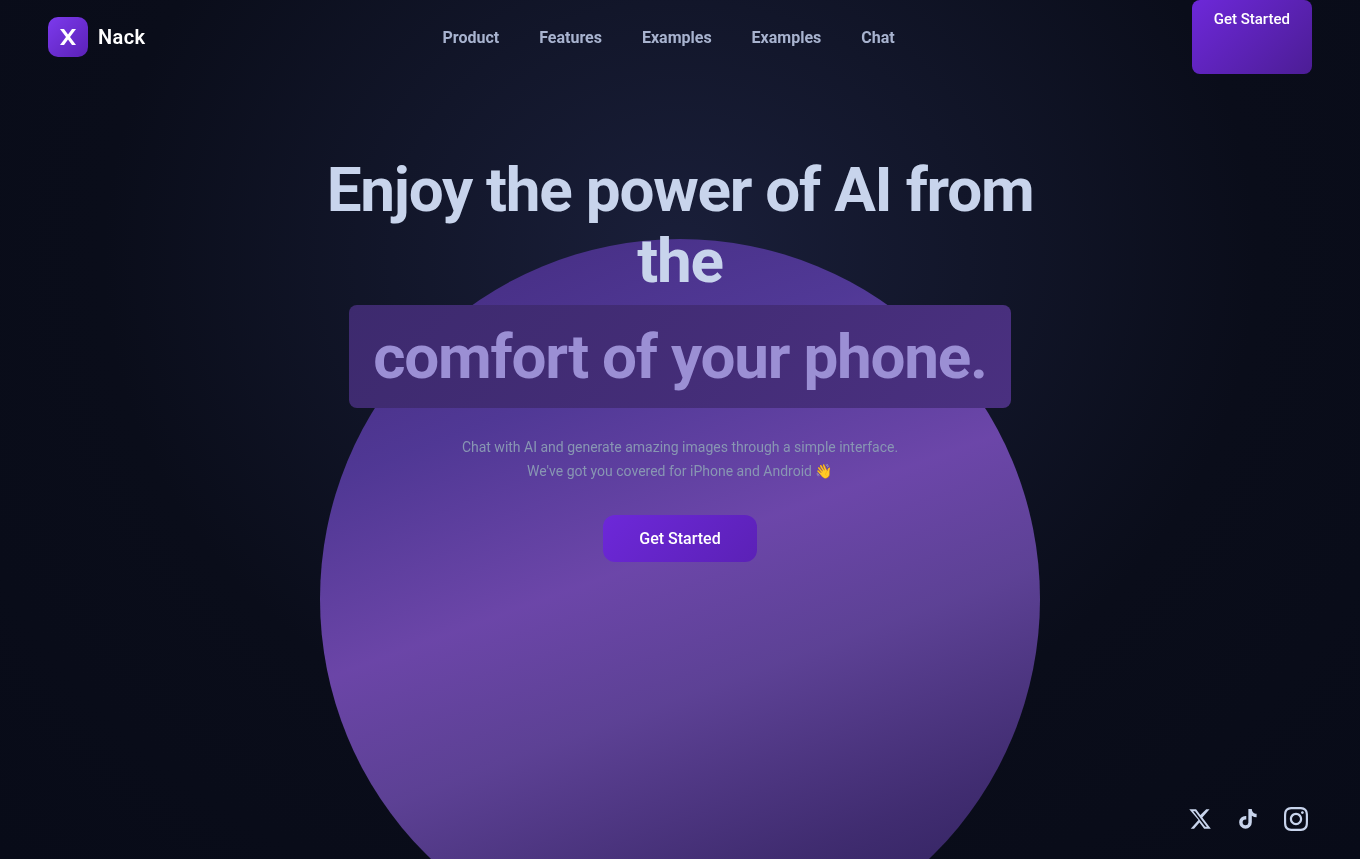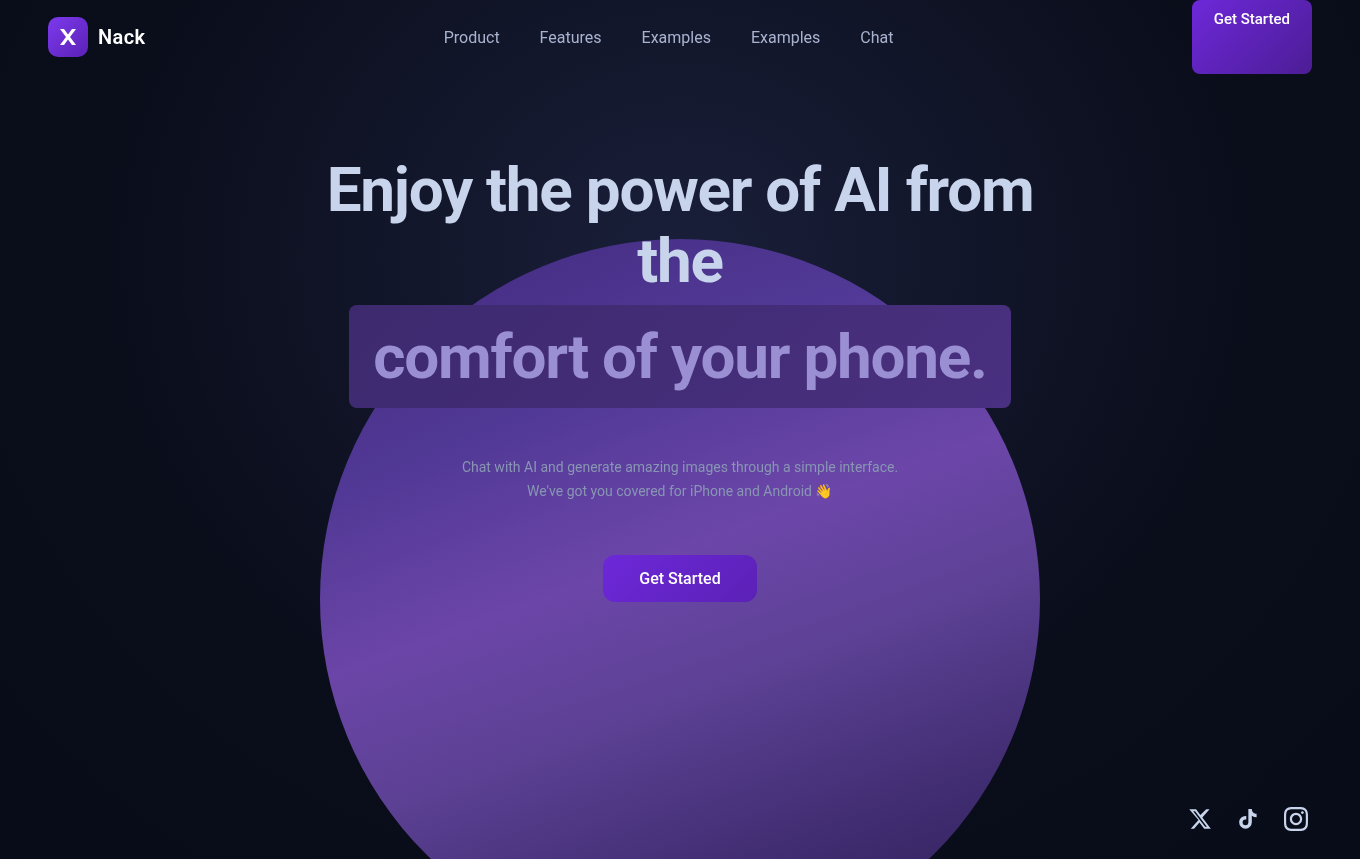--- a/index.html
+++ b/index.html
@@ -61,21 +61,21 @@
       display: flex;
       align-items: center;
       gap: 40px;
       list-style: none;
     }
 
     .nav-links a {
       color: #a8b3cf;
       text-decoration: none;
       font-size: 16px;
-      font-weight: 400;
+      font-weight: 700;
       transition: color 0.2s;
     }
 
     .nav-cta {
       background: linear-gradient(135deg, #6d28d9, #4c1d95);
       color: #ffffff !important;
       padding: 10px 22px;
       border-radius: 8px;
       font-weight: 500;
       font-size: 15px;
@@ -86,21 +86,20 @@
 
     
     .hero {
       display: flex;
       flex-direction: column;
       align-items: center;
       text-align: center;
       padding-top: 80px;
       position: relative;
       z-index: 5;
-      gap: 20px;
     }
 
     .hero-title {
       font-size: 62px;
       font-weight: 700;
       color: #c8d4ec;
       line-height: 1.15;
       max-width: 800px;
       letter-spacing: -0.02em;
     }

